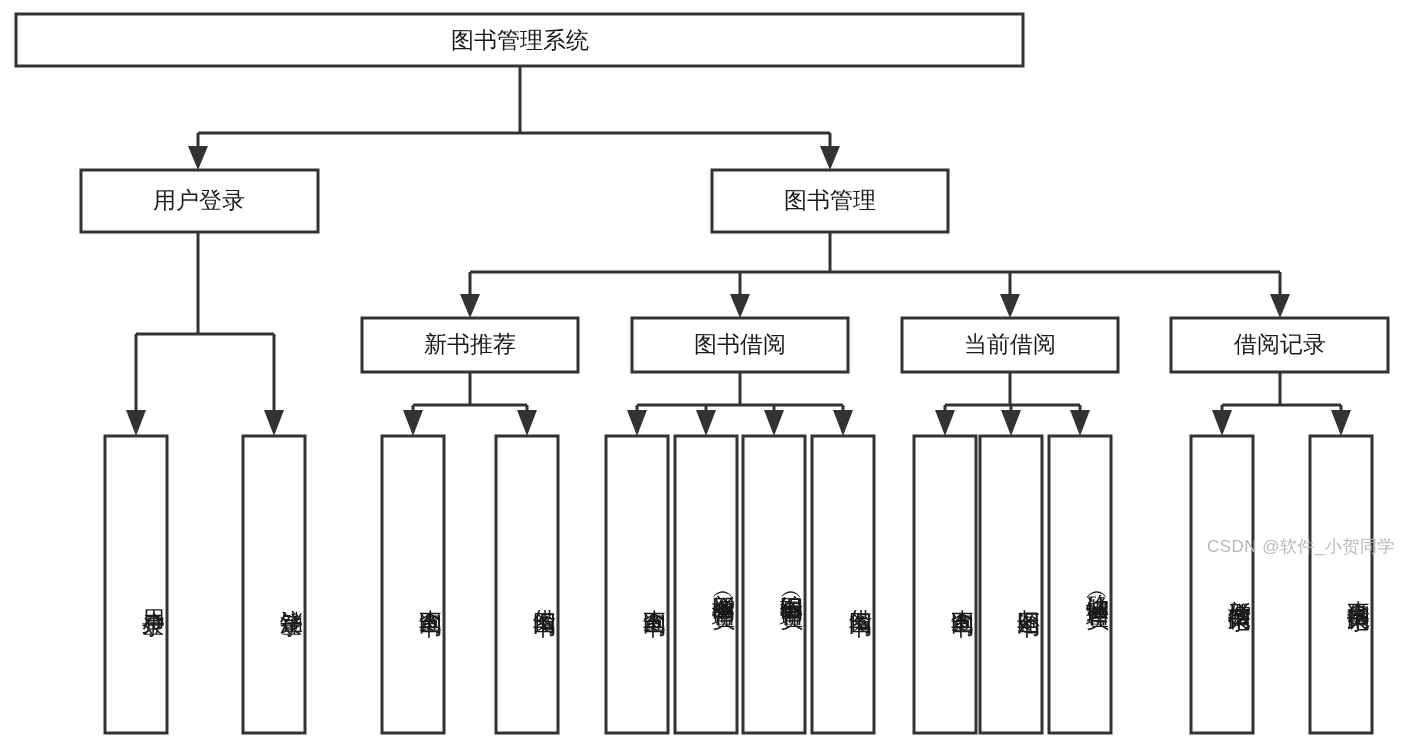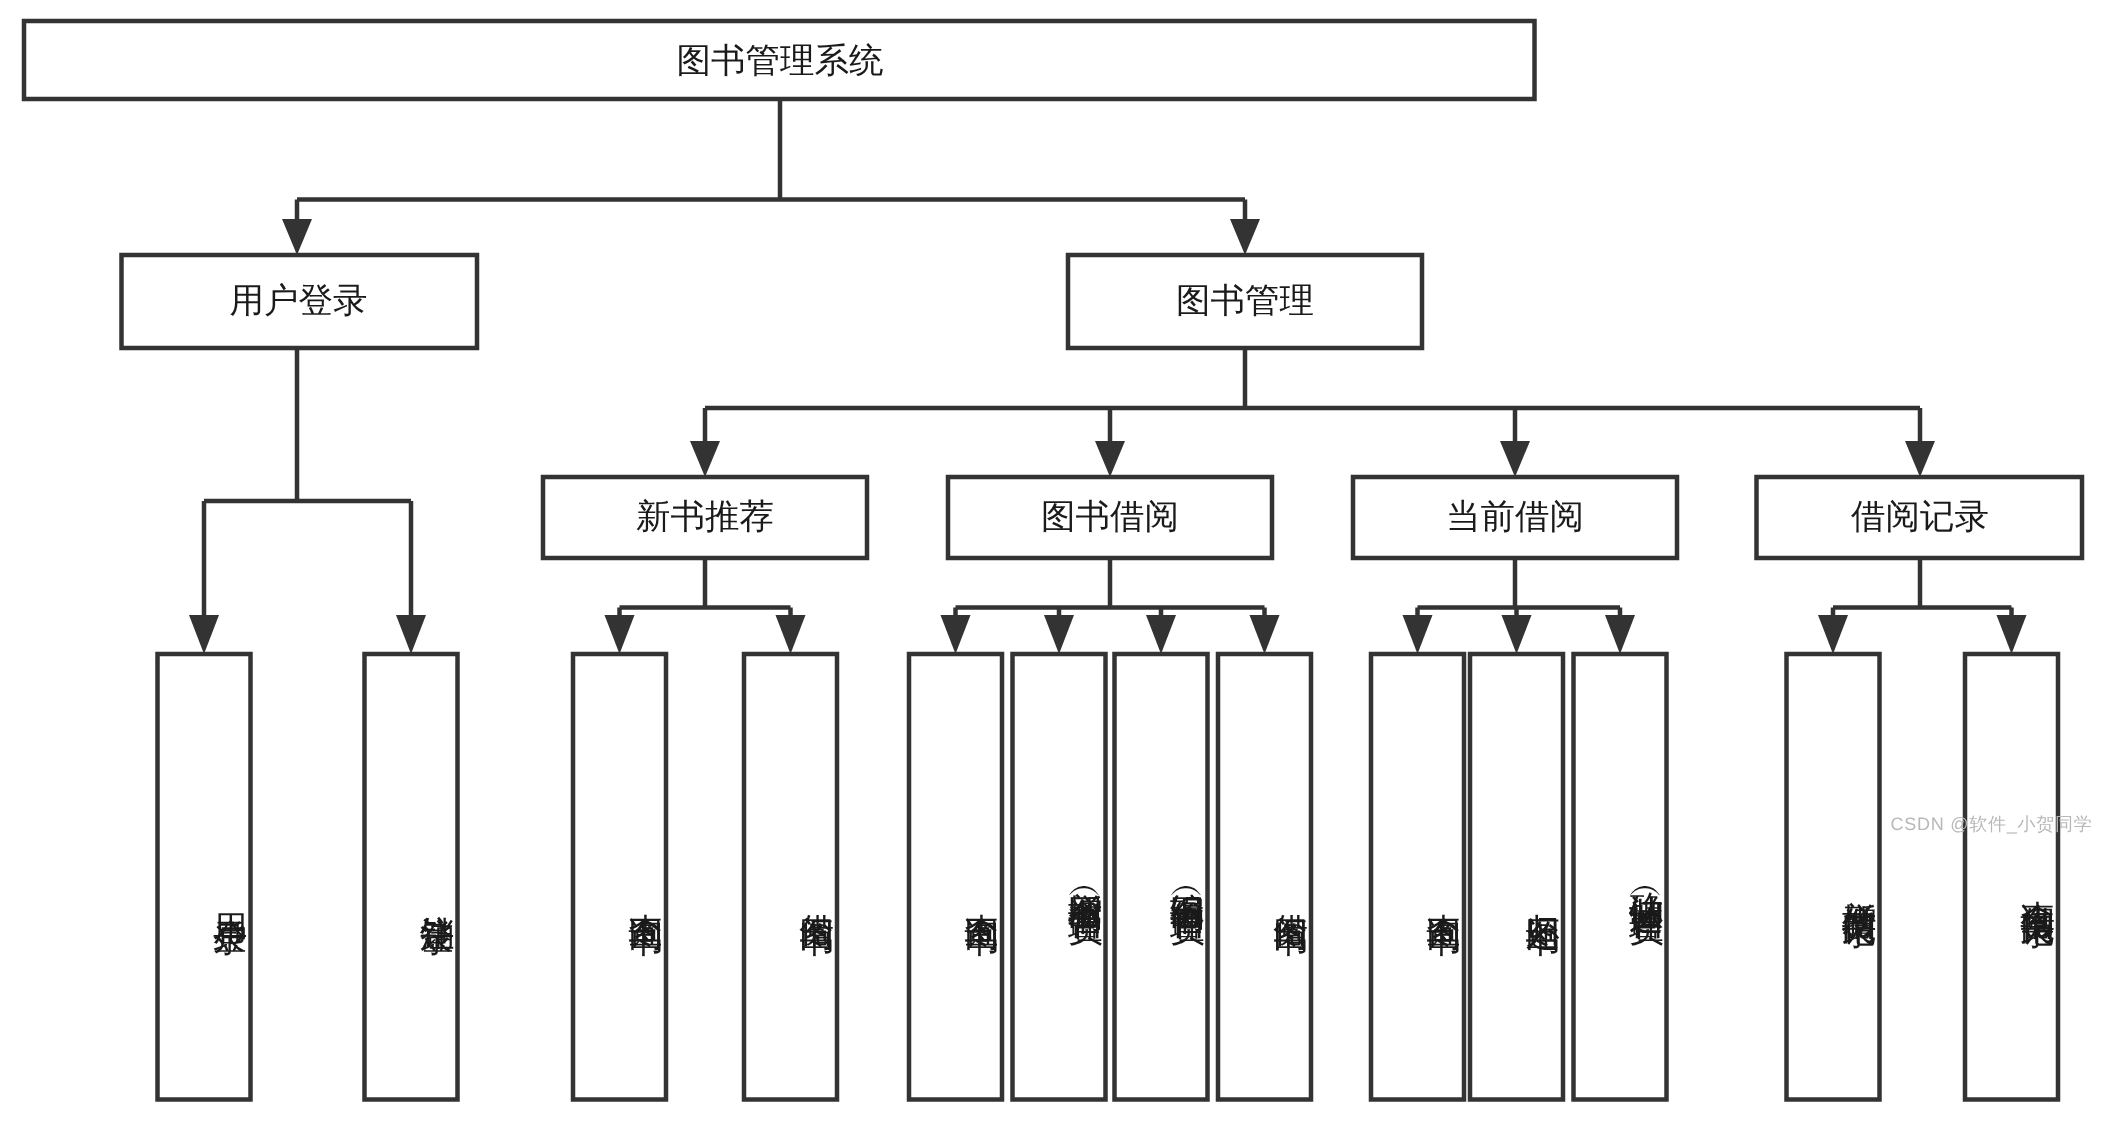--- a/index.html
+++ b/index.html
@@ -61,21 +61,21 @@
     align-items: flex-start;
     justify-content: center;
     white-space: nowrap;
     pointer-events: none;
   }
   .watermark {
     position: absolute;
     right: 10px;
     bottom: 8px;
     font-family: "Liberation Sans", "DejaVu Sans", sans-serif;
-    font-size: 12px;
+    font-size: 17px;
     color: #b8b8b8;
     letter-spacing: 0.5px;
     white-space: nowrap;
   }
 </style>
 </head>
 <body>
 
 <div id="diagram-root">
 

